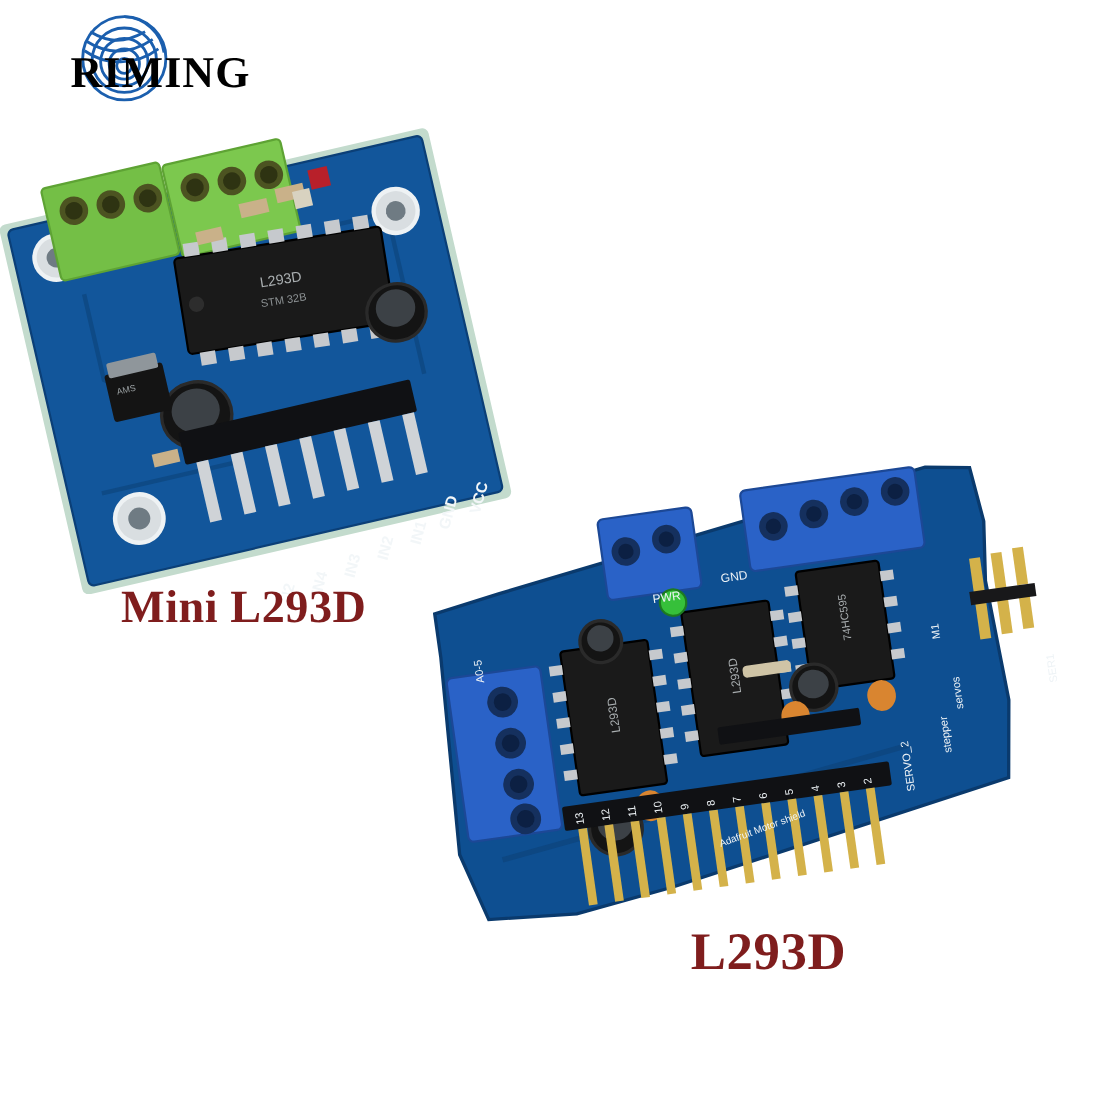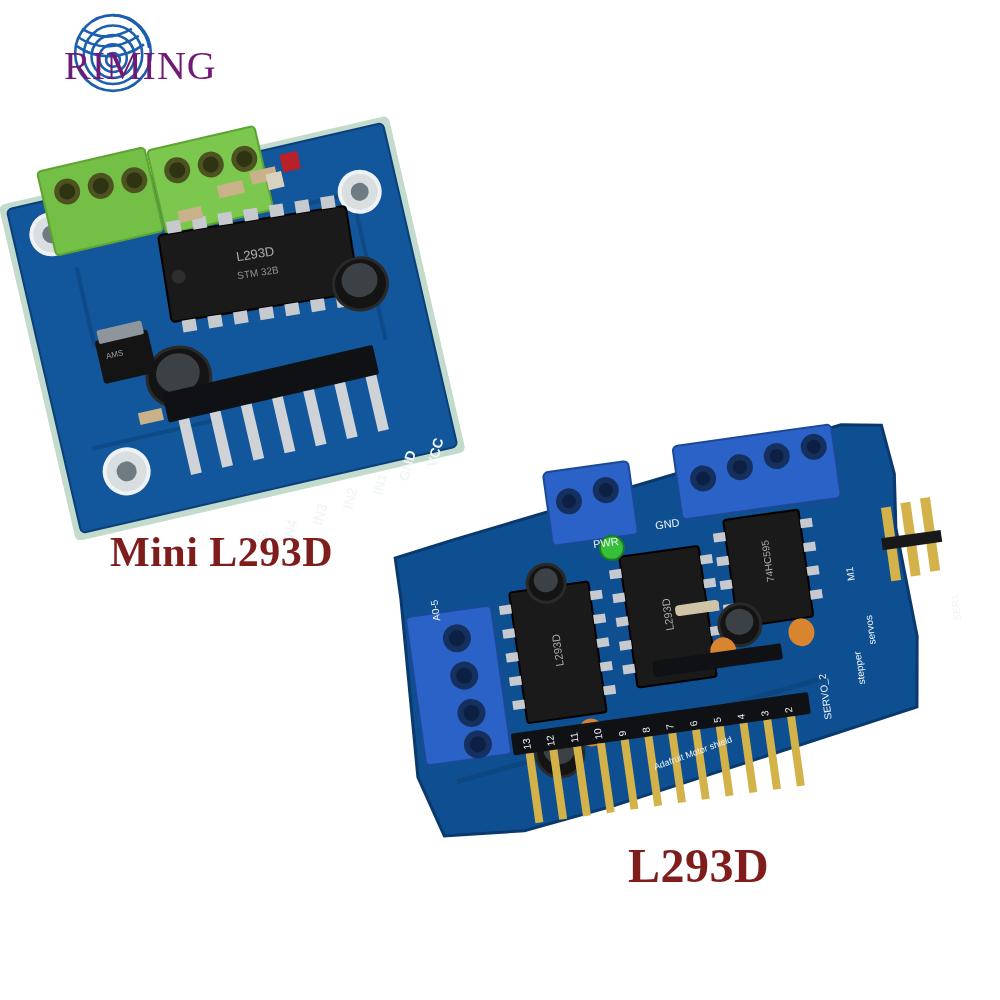--- a/index.html
+++ b/index.html
@@ -3,21 +3,21 @@
 <meta charset="utf-8">
 <style>
   html,body{margin:0;padding:0;}
   body{width:1000px;height:1000px;background:#ffffff;position:relative;overflow:hidden;
        font-family:"Liberation Sans",sans-serif;}
 
   
   .logo-wrap{position:absolute;left:34px;top:8px;width:260px;height:100px;}
   .logo-mark{position:absolute;left:36px;top:2px;width:86px;height:86px;}
   .logo-text{position:absolute;left:30px;top:34px;font-size:40px;letter-spacing:1px;
-             font-weight:normal;color:#701a75;font-family:"Liberation Serif",serif;}
+             font-weight:bold;color:#000000;font-family:"Liberation Serif",serif;}
 
   
   .caption{position:absolute;font-weight:bold;color:#7f1d1d;font-family:"Liberation Serif",serif;}
   .cap-mini{left:110px;top:528px;font-size:42px;letter-spacing:0.5px;}
   .cap-main{left:628px;top:838px;font-size:48px;letter-spacing:0.5px;}
 
   
   .board{position:absolute;}
 </style>
 </head>

